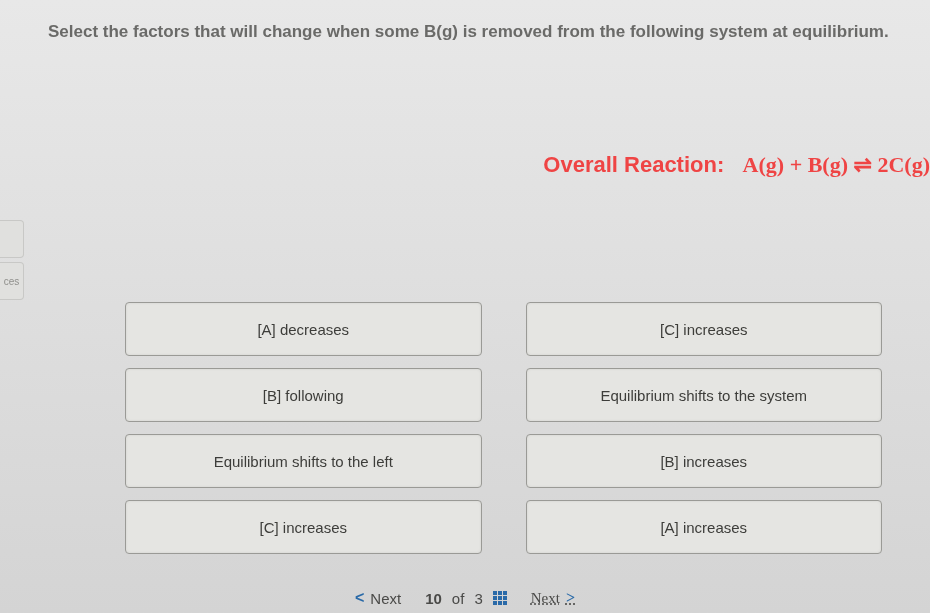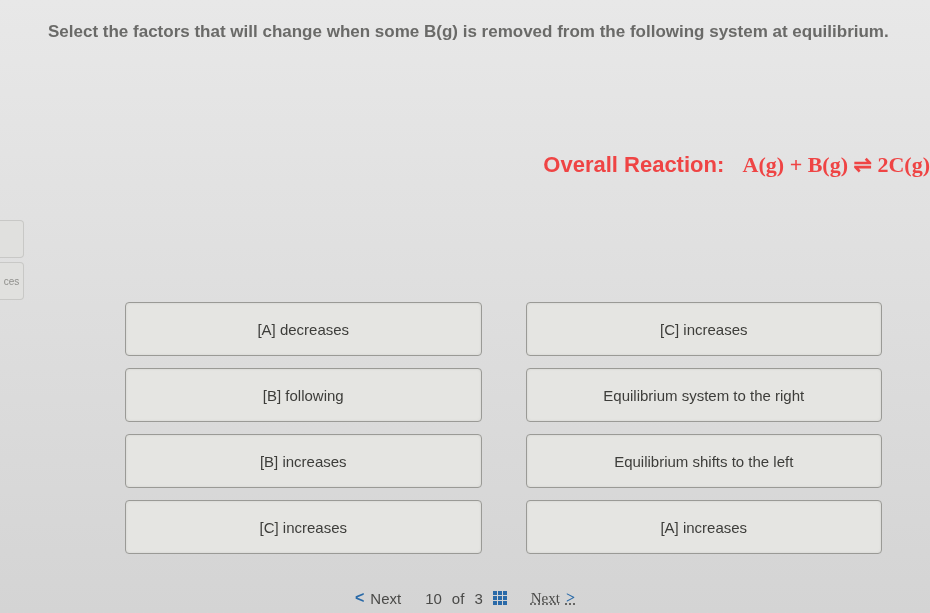--- a/index.html
+++ b/index.html
@@ -105,21 +105,21 @@
       font-weight: bold;
       color: #2a6aa8;
       font-size: 16px;
     }
     .nav-pos {
       display: flex;
       align-items: center;
       gap: 10px;
     }
     .nav-pos .num {
-      font-weight: normal;
+      font-weight: bold;
     }
     .grid-icon {
       display: inline-grid;
       grid-template-columns: repeat(3, 4px);
       grid-template-rows: repeat(3, 4px);
       gap: 1px;
       cursor: pointer;
     }
     .grid-icon span {
       background: #2a6aa8;
@@ -140,23 +140,23 @@
 
 <div class="left-tabs">
   <div class="left-tab"></div>
   <div class="left-tab">ces</div>
 </div>
 
 <div class="options-grid">
   <div class="option-btn">[A] decreases</div>
   <div class="option-btn">[C] increases</div>
   <div class="option-btn">[B] following</div>
-  <div class="option-btn">Equilibrium system to the right</div>
+  <div class="option-btn">Equilibrium shifts to the system</div>
+  <div class="option-btn">Equilibrium shifts to the left</div>
   <div class="option-btn">[B] increases</div>
-  <div class="option-btn">Equilibrium shifts to the left</div>
   <div class="option-btn">[C] increases</div>
   <div class="option-btn">[A] increases</div>
 </div>
 
 <div class="nav-bar">
   <div class="nav-prev">
     <span class="nav-chevron">&lt;</span>
     <span>Next</span>
   </div>
   <div class="nav-pos">

